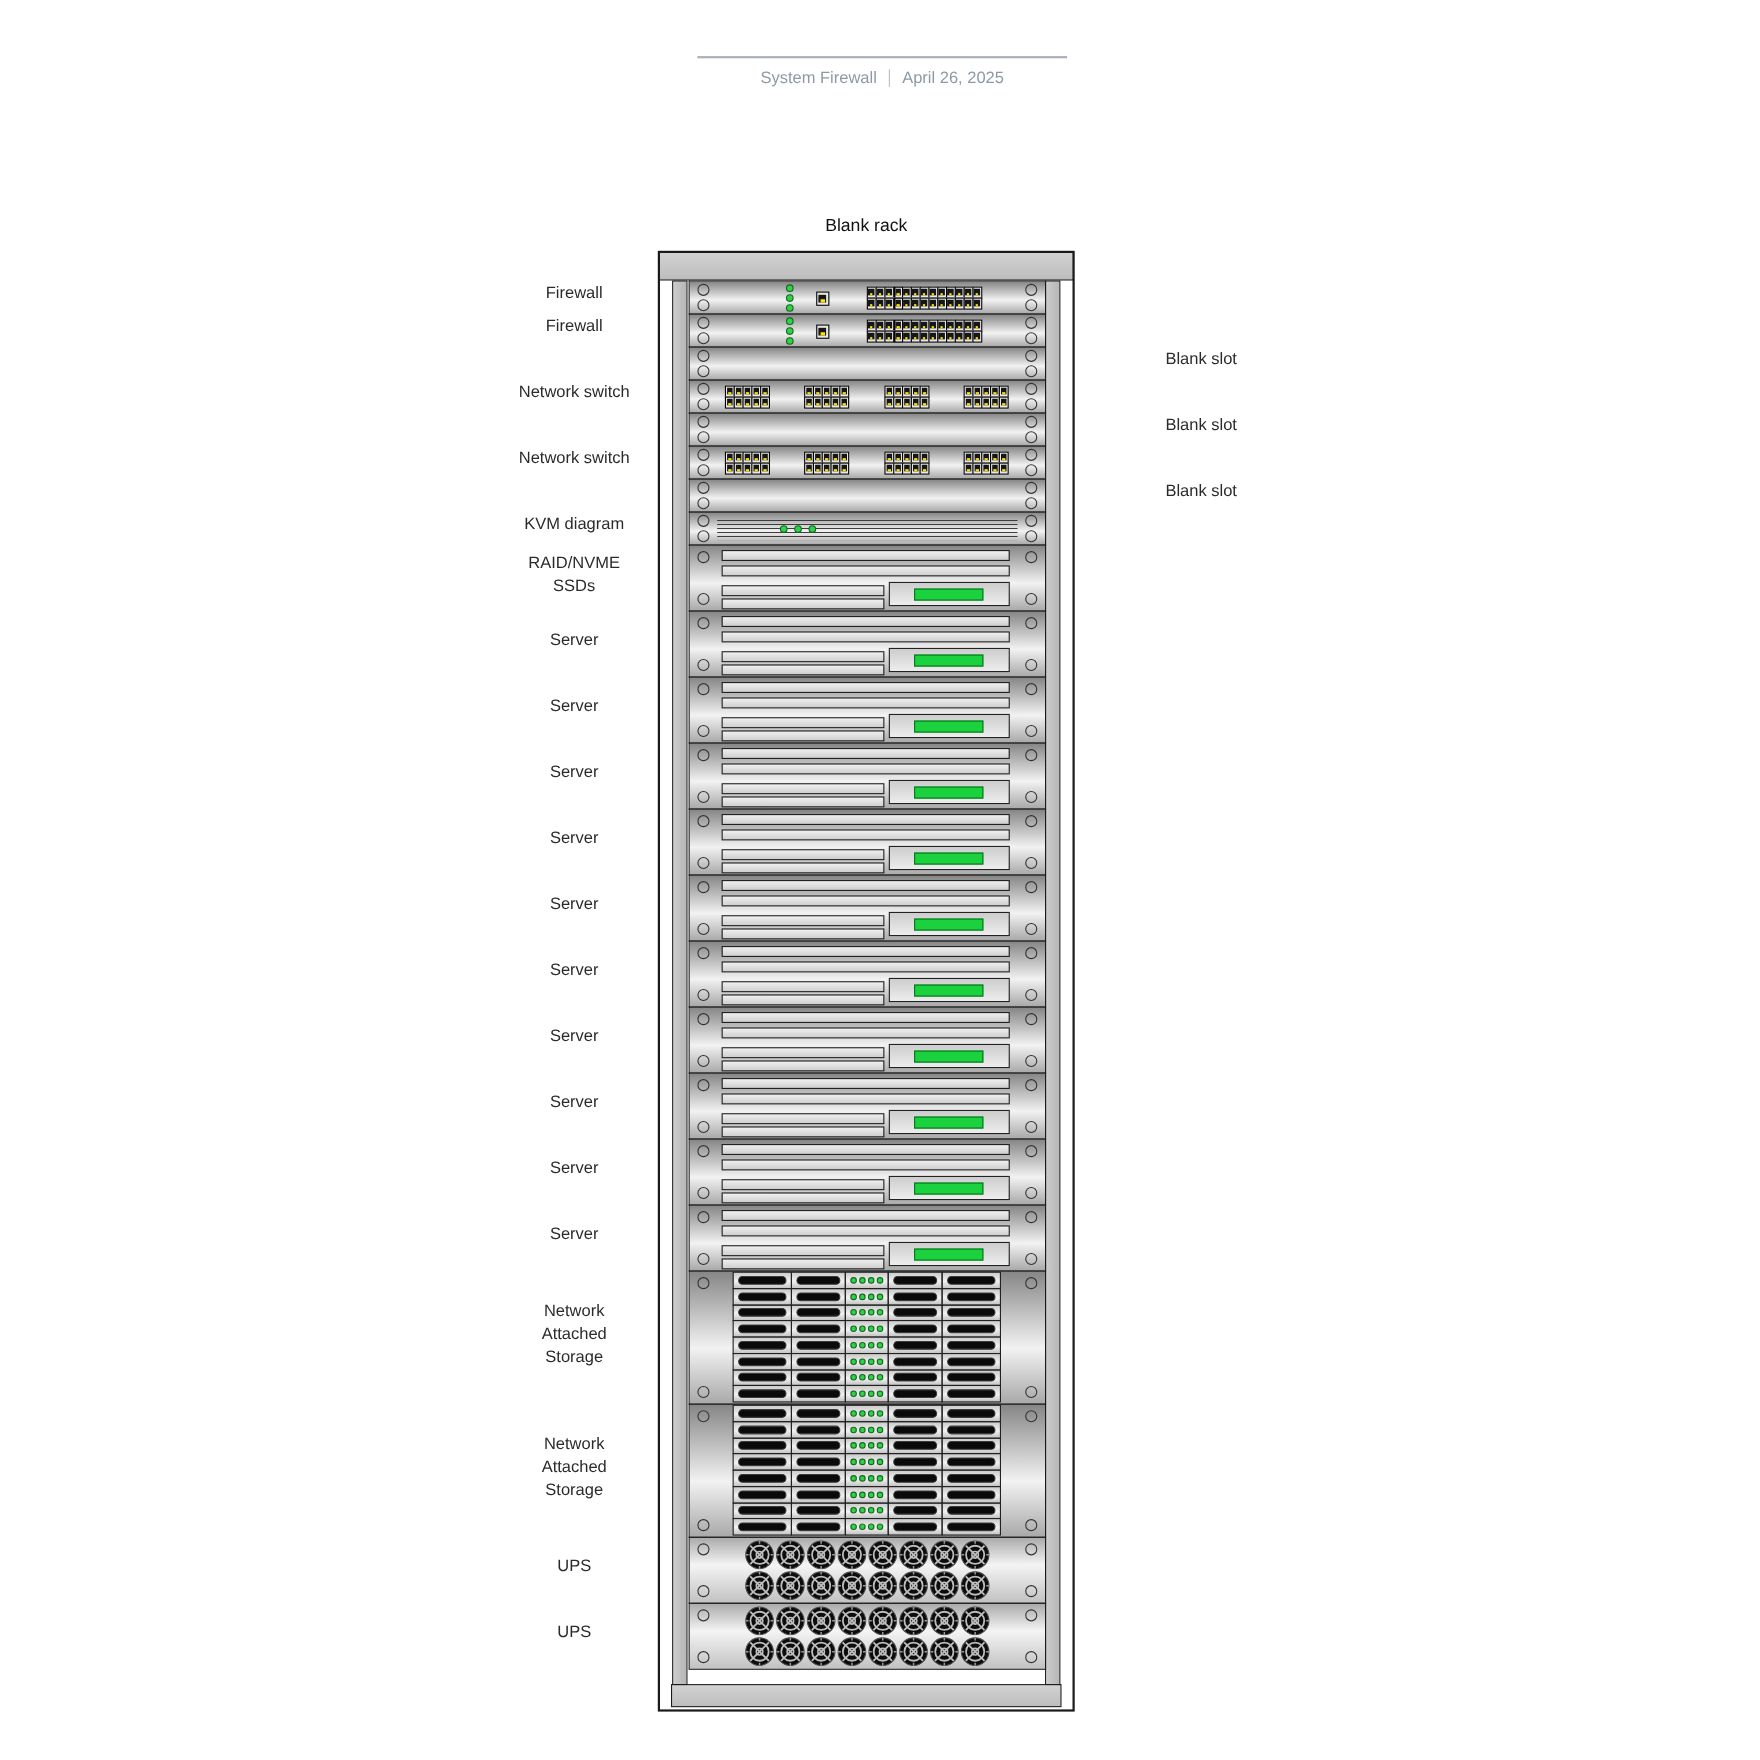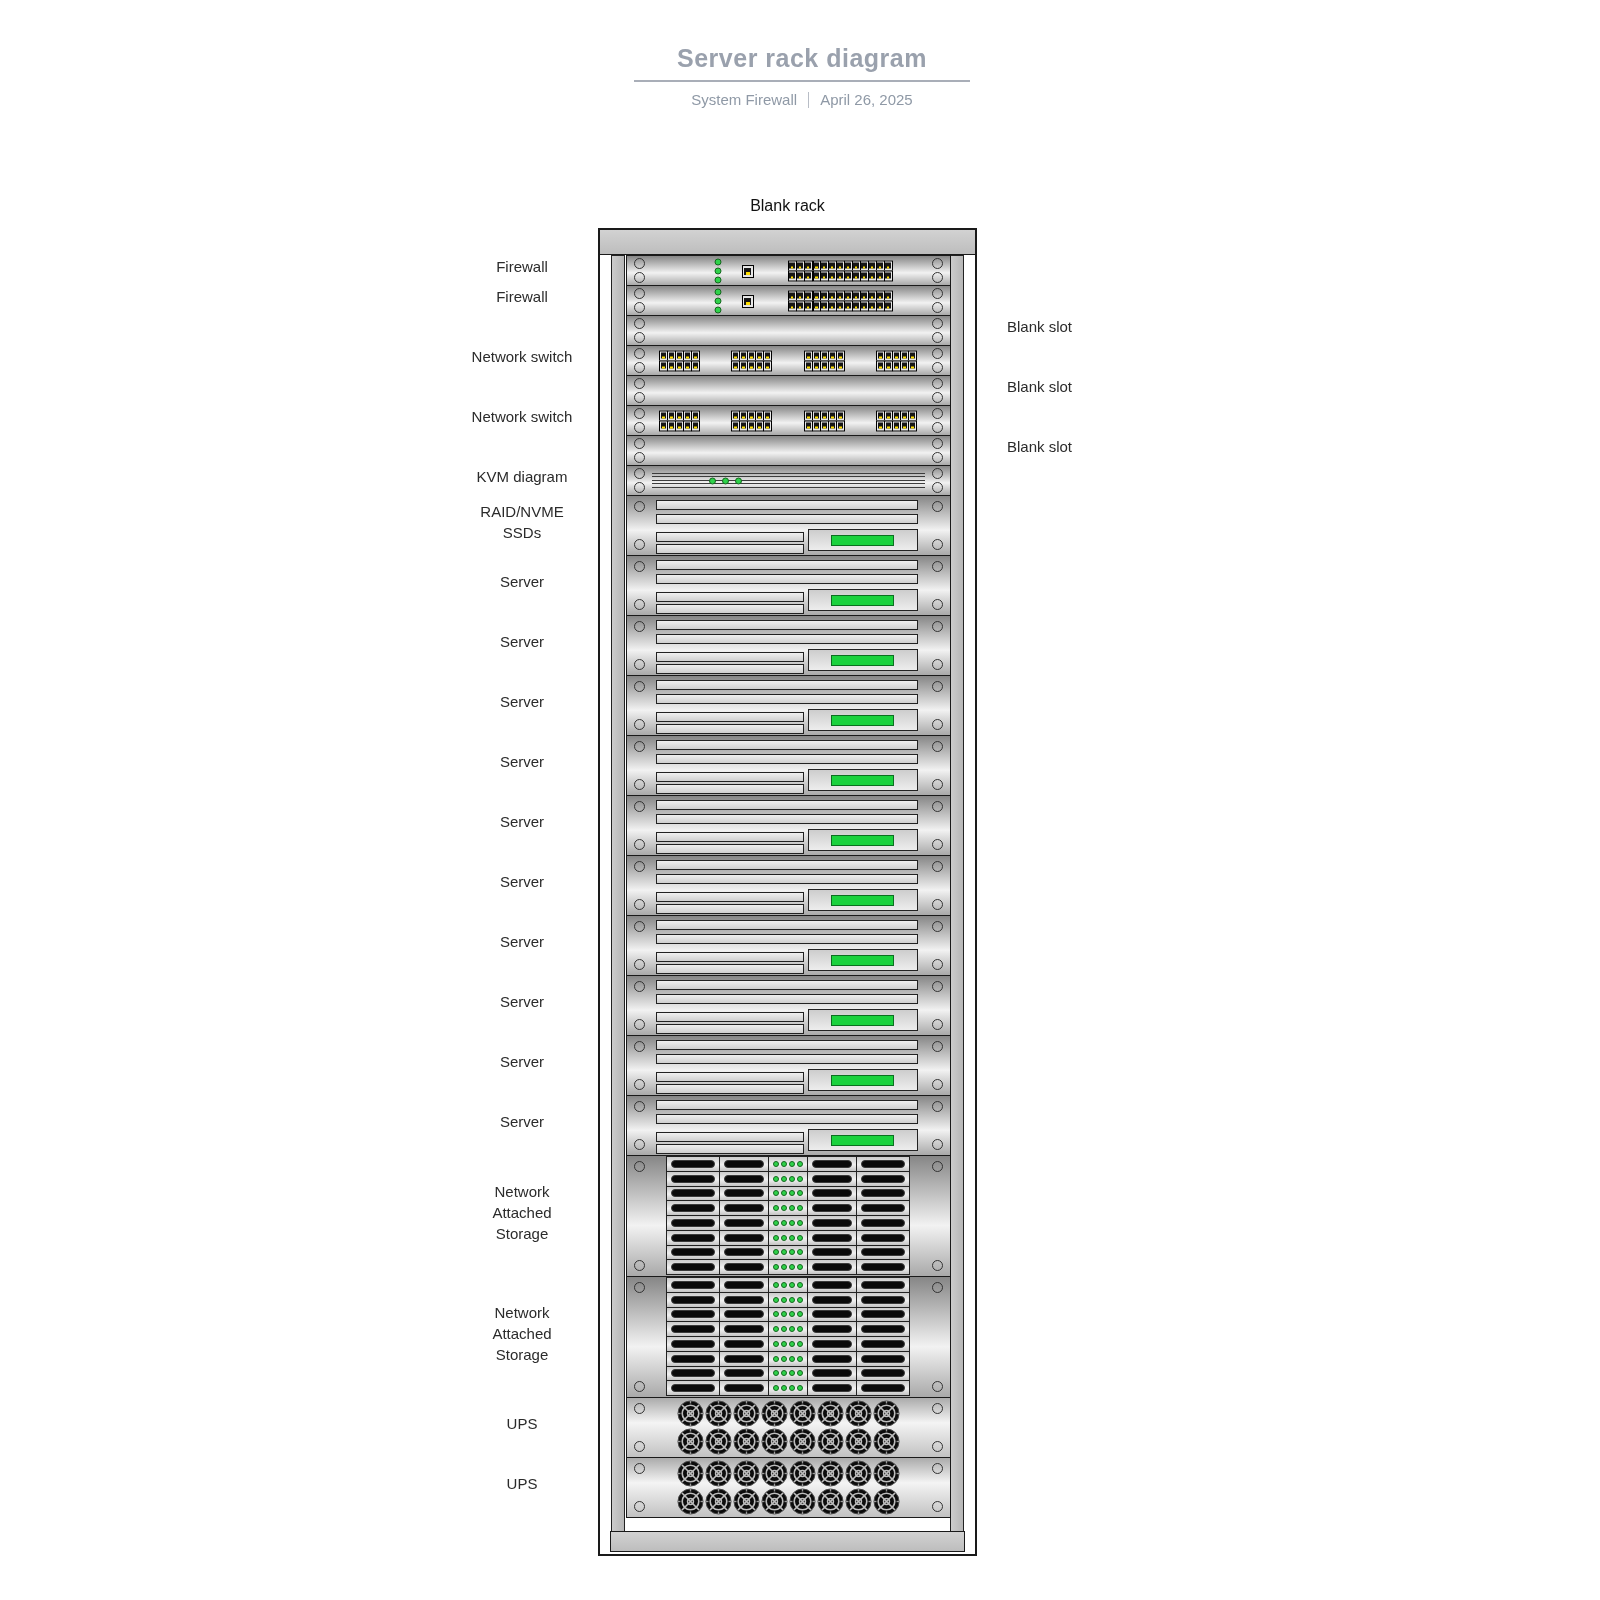--- a/index.html
+++ b/index.html
@@ -75,29 +75,28 @@
 
   
   .unit.ups{background:linear-gradient(180deg,#ababab,#f4f4f4 42%,#c2c2c2);}
   .fanrows{position:absolute;inset:1px 0;display:flex;flex-direction:column;justify-content:space-around;}
   .fanrow{display:flex;justify-content:center;gap:1px;}
   .fan{width:27px;height:27px;display:block;}
 
   
   .u-label{position:absolute;font-size:15px;line-height:21px;color:#2b2b2b;white-space:pre-line;}
   .u-label.left{left:392px;width:260px;text-align:center;}
-  .u-label.right{left:1007px;width:170px;text-align:left;}
+  .u-label.right{left:1007px;width:170px;text-align:center;}
 </style>
 </head>
 <body>
 
 <div class="stage">
 
   <div class="doc-header">
-    <h1 class="doc-title">Server rack diagram</h1>
     <div class="title-underline"></div>
     <div class="doc-sub">
       <span>System Firewall</span>
       <span class="sub-divider"></span>
       <span>April 26, 2025</span>
     </div>
   </div>
 
   <div class="rack-title">Blank rack</div>
 

